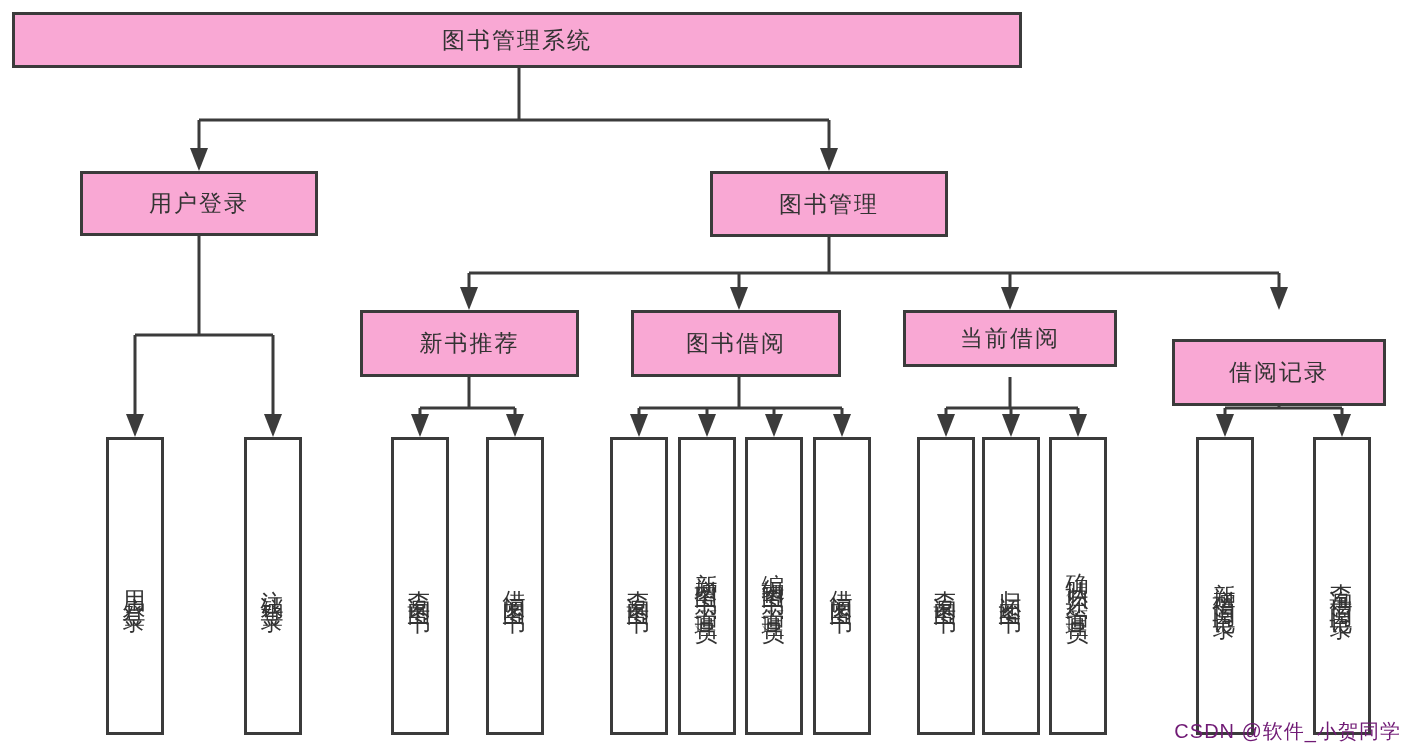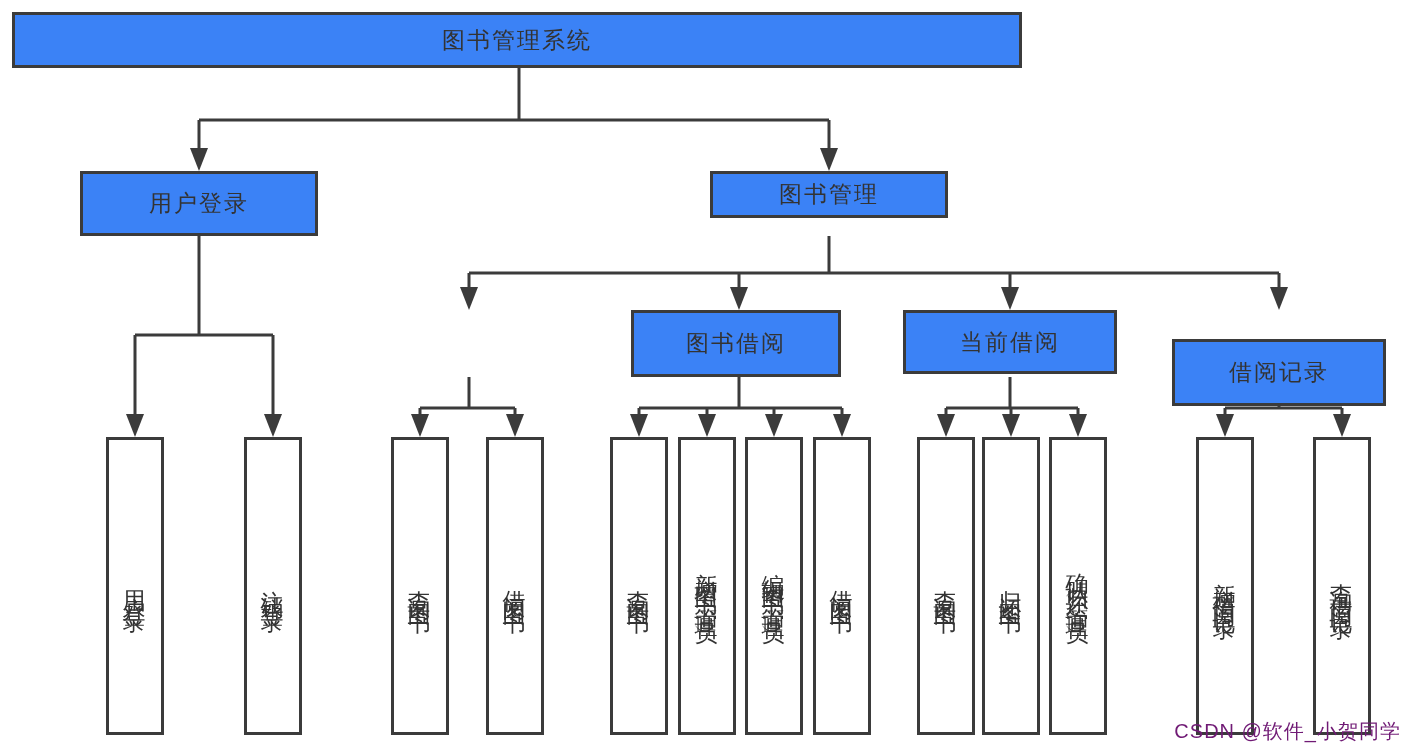--- a/index.html
+++ b/index.html
@@ -9,21 +9,21 @@
     font-family: "Liberation Sans", "DejaVu Sans", sans-serif;
     position: relative;
     overflow: hidden;
   }
   #stage { position: absolute; left: 0; top: 0; width: 1405px; height: 747px; }
   #wires { position: absolute; left: 0; top: 0; z-index: 1; }
   .hbox {
     position: absolute;
     box-sizing: border-box;
     border: 3px solid #3b3b3b;
-    background: #3b82f6;
+    background: #f9a8d4;
     display: flex; align-items: center; justify-content: center;
     font-size: 23px; letter-spacing: 2px; color: #333333;
     z-index: 2;
   }
   .vbox {
     position: absolute;
     top: 437px; height: 298px; width: 58px;
     box-sizing: border-box;
     border: 3px solid #3b3b3b;
     background: #ffffff;
@@ -80,24 +80,25 @@
     <polygon class="head" points="1069,414 1087,414 1078,437"></polygon>
 
     <path class="wire" d="M1279 377 V408 M1225 408 H1342 M1225 408 V414 M1342 408 V414"></path>
     <polygon class="head" points="1216,414 1234,414 1225,437"></polygon>
     <polygon class="head" points="1333,414 1351,414 1342,437"></polygon>
   </svg>
 
   <div class="hbox" style="left:12px; top:12px; width:1010px; height:56px;">图书管理系统</div>
 
   <div class="hbox" style="left:80px; top:171px; width:238px; height:65px;">用户登录</div>
-  <div class="hbox" style="left:710px; top:171px; width:238px; height:47px;">图书管理</div>
+  <div class="hbox" style="left:710px; top:171px; width:238px; height:66px;">图书管理</div>
 
+  <div class="hbox" style="left:360px; top:310px; width:219px; height:67px;">新书推荐</div>
   <div class="hbox" style="left:631px; top:310px; width:210px; height:67px;font-family:Liberation Serif, serif;">图书借阅</div>
-  <div class="hbox" style="left:903px; top:310px; width:214px; height:64px;">当前借阅</div>
+  <div class="hbox" style="left:903px; top:310px; width:214px; height:57px;">当前借阅</div>
   <div class="hbox" style="left:1172px; top:310px; width:214px; height:67px;margin-top:29px;">借阅记录</div>
 
   <div class="vbox" style="left:106px;">用户登录</div>
   <div class="vbox" style="left:244px;">注销登录</div>
 
   <div class="vbox" style="left:391px;">查询图书</div>
   <div class="vbox" style="left:486px;">借阅图书</div>
 
   <div class="vbox" style="left:610px;">查询图书</div>
   <div class="vbox" style="left:678px;">新增图书（管理员）</div>

